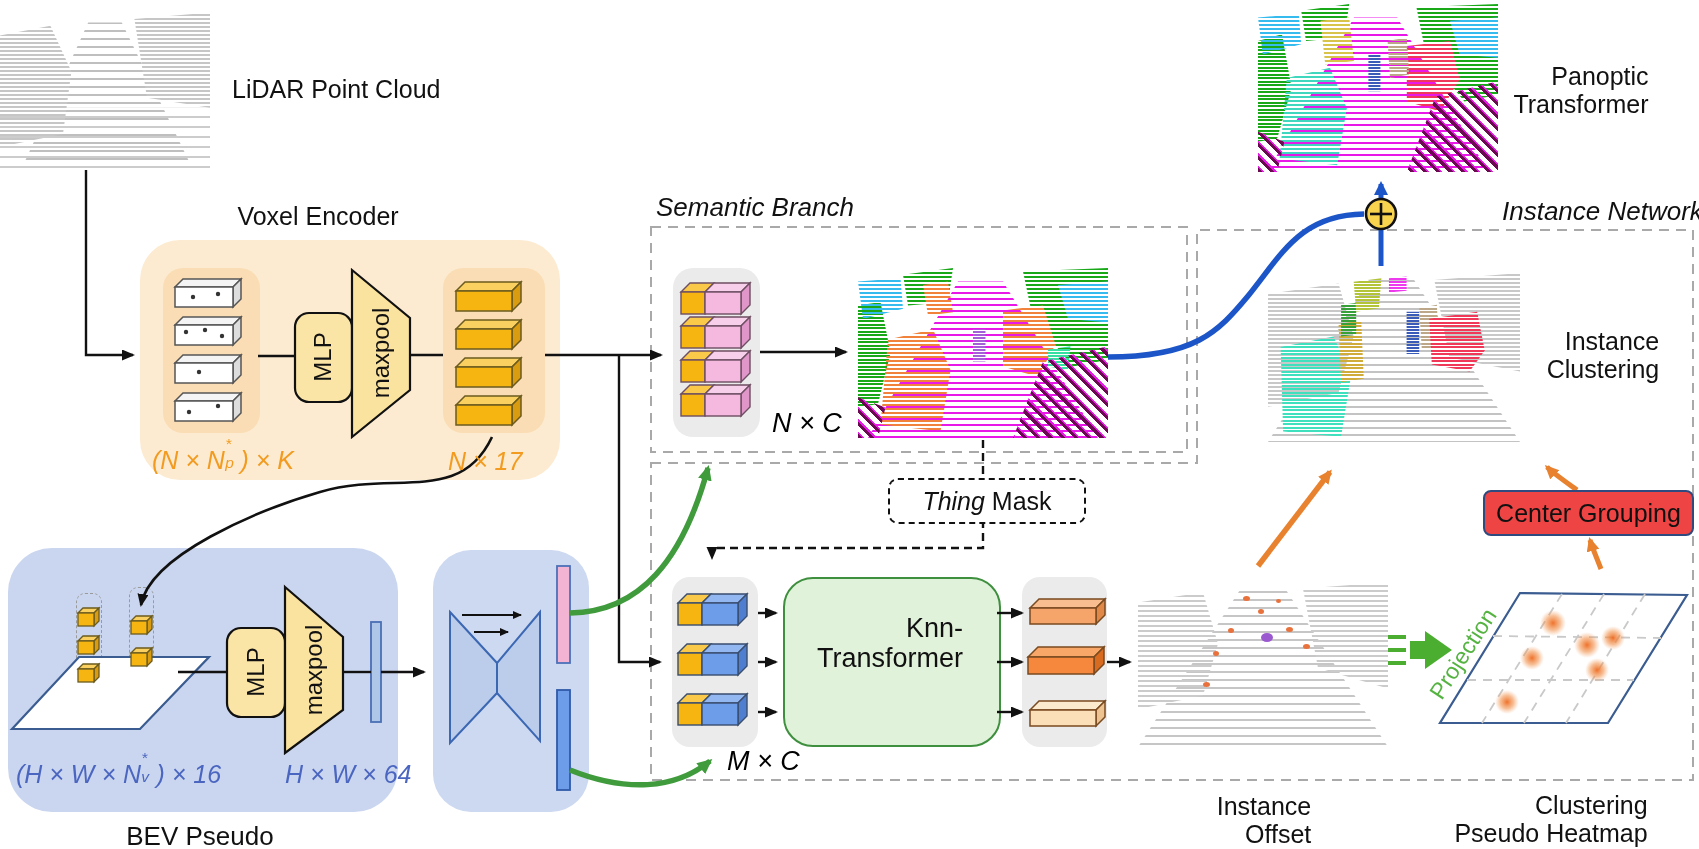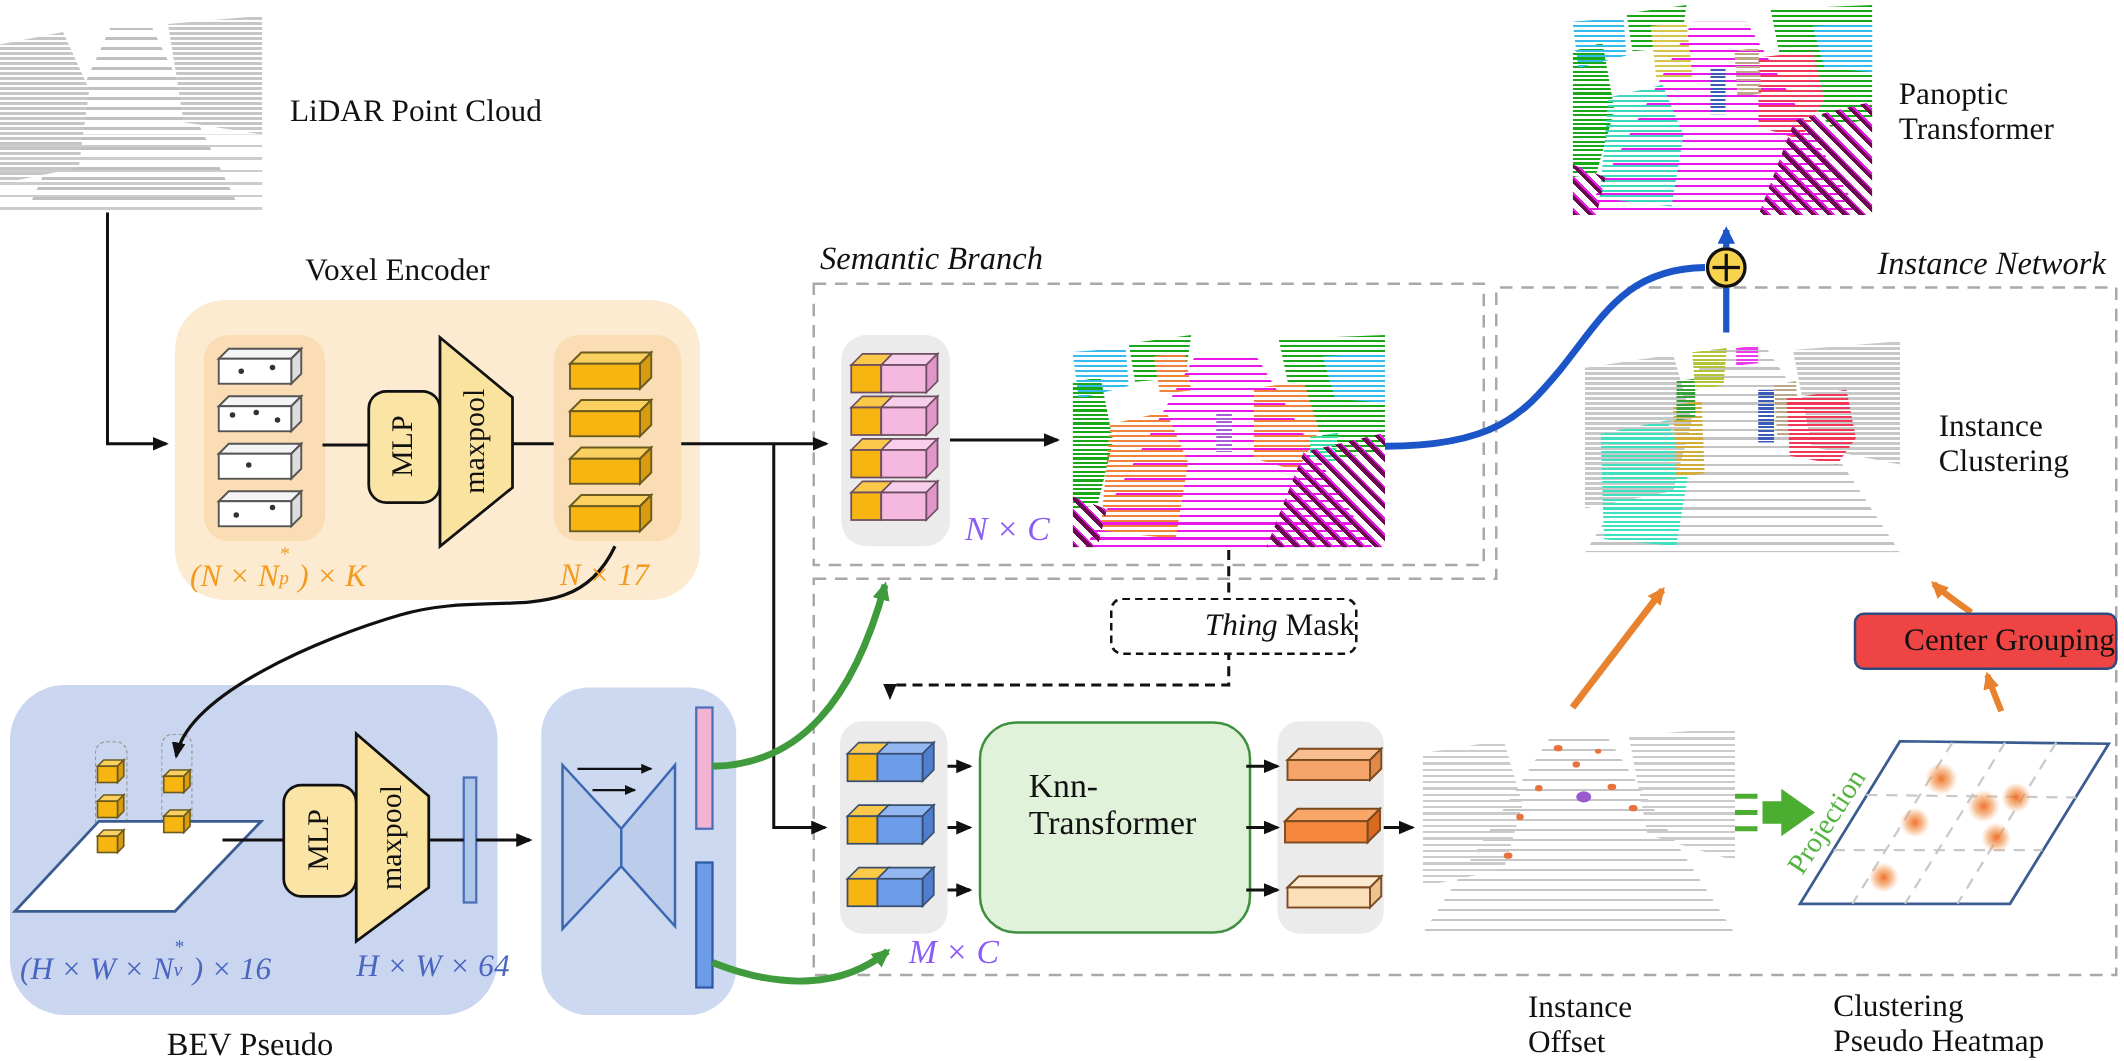--- a/index.html
+++ b/index.html
@@ -1,35 +1,35 @@
 <!DOCTYPE html>
 <html><head>
 <meta charset="utf-8">
 <style>
   html,body{margin:0;padding:0;background:#fff;}
   #canvas{position:relative;width:1699px;height:849px;background:#fff;overflow:hidden;
-          font-family:Liberation Serif, serif;color:#111;}
+          font-family:Liberation Sans, sans-serif;color:#111;}
   .abs{position:absolute;}
   .blk{position:absolute;border-radius:36px;}
   .lbl{position:absolute;font-size:25px;line-height:1.1;white-space:nowrap;}
-  .ctr{transform:translate(-50%,-50%);text-align:left;}
+  .ctr{transform:translate(-50%,-50%);text-align:right;}
   .it{font-style:italic;}
   .vtext{position:absolute;white-space:nowrap;transform:translate(-50%,-50%) rotate(-90deg);font-size:24px;}
   .formula{position:absolute;font-style:italic;font-size:25px;white-space:nowrap;}
   .orangetx{color:#F29B20;}
   .bluetx{color:#4B66C0;}
-  .graytx{color:#8b5cf6;font-size:27px;}
+  .graytx{color:#000000;font-size:27px;}
   .ss{display:inline-block;position:relative;width:0.62em;height:1em;vertical-align:baseline;}
   .ss sup{position:absolute;top:-0.55em;left:0.02em;font-size:0.62em;}
   .ss sub{position:absolute;bottom:-0.2em;left:0.02em;font-size:0.62em;}
   .scene{position:absolute;overflow:hidden;background:#fff;}
   .ly{position:absolute;background:repeating-linear-gradient(180deg,var(--c,#bbb) 0 1.7px,transparent 1.7px var(--g,7px));}
   .dot{position:absolute;border-radius:50%;}
   .dashcol{position:absolute;border:1.7px dashed #9a9a9a;border-radius:9px;}
-  .boxlabel{position:absolute;display:flex;align-items:center;justify-content:flex-end;font-size:25px;}
+  .boxlabel{position:absolute;display:flex;align-items:center;justify-content:center;font-size:25px;}
   #thing-mask{border:2.6px dashed #111;border-radius:10px;background:#fff;}
   #center-grouping{background:#ef4444;border:2.2px solid #2E4A7E;border-radius:8px;}
   svg.overlay{position:absolute;left:0;top:0;pointer-events:none;}
 </style>
 </head>
 <body>
 
 <div id="canvas">
 
   <div class="scene" style="left:0;top:6px;width:210px;height:164px;">

